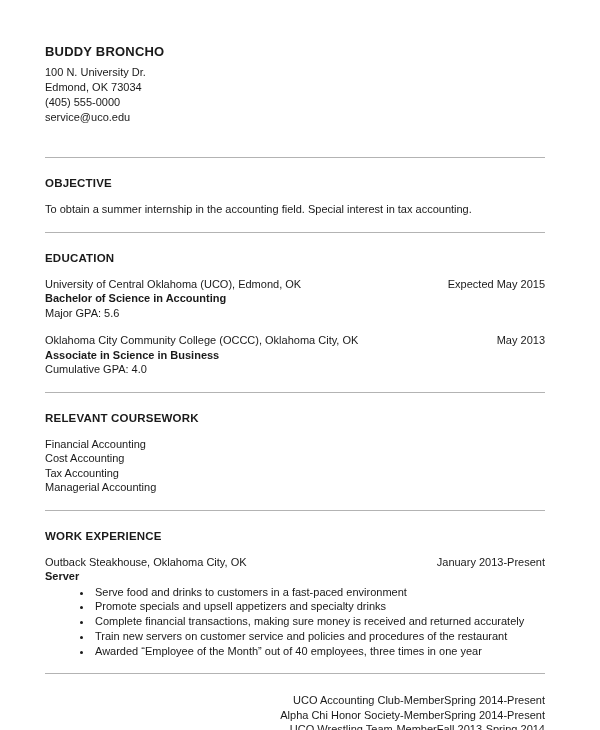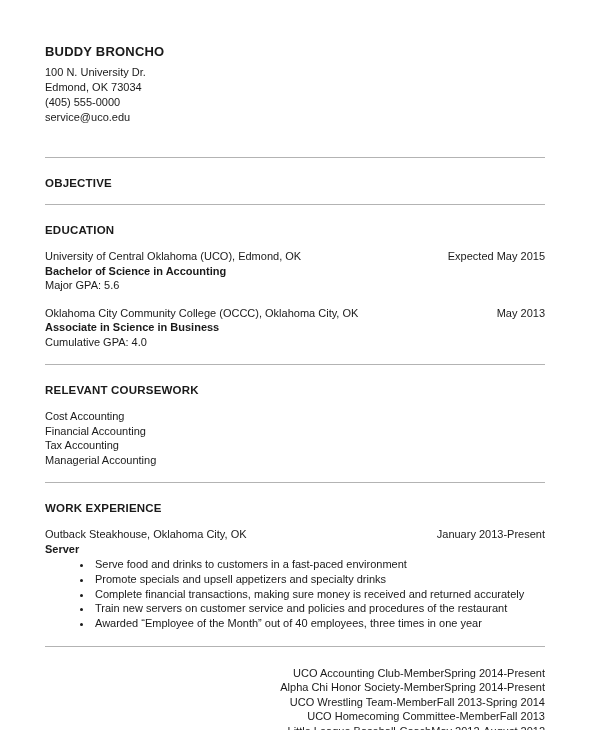--- a/index.html
+++ b/index.html
@@ -104,20 +104,21 @@
   <div class="header">
     <div class="name">BUDDY BRONCHO</div>
     <div class="contact-line">100 N. University Dr.</div>
     <div class="contact-line">Edmond, OK 73034</div>
     <div class="contact-line">(405) 555-0000</div>
     <div class="contact-line">service@uco.edu</div>
   </div>
 
   <div class="section">
     <h2 class="section-title">OBJECTIVE</h2>
+    <p class="body-text">To obtain a summer internship in the accounting field. Special interest in tax accounting.</p>
   </div>
 
   <div class="section">
     <h2 class="section-title">EDUCATION</h2>
 
     <div class="edu-entry">
       <div class="row">
         <span>University of Central Oklahoma (UCO), Edmond, OK</span>
         <span>Expected May 2015</span>
       </div>
@@ -130,22 +131,22 @@
         <span>Oklahoma City Community College (OCCC), Oklahoma City, OK</span>
         <span>May 2013</span>
       </div>
       <div class="bold-line">Associate in Science in Business</div>
       <div class="plain-line">Cumulative GPA: 4.0</div>
     </div>
   </div>
 
   <div class="section">
     <h2 class="section-title">RELEVANT COURSEWORK</h2>
+    <div class="plain-line">Financial Accounting</div>
     <div class="plain-line">Cost Accounting</div>
-    <div class="plain-line">Financial Accounting</div>
     <div class="plain-line">Tax Accounting</div>
     <div class="plain-line">Managerial Accounting</div>
   </div>
 
   <div class="section">
     <h2 class="section-title">WORK EXPERIENCE</h2>
     <div class="row">
       <span>Outback Steakhouse, Oklahoma City, OK</span>
       <span>January 2013-Present</span>
     </div>

